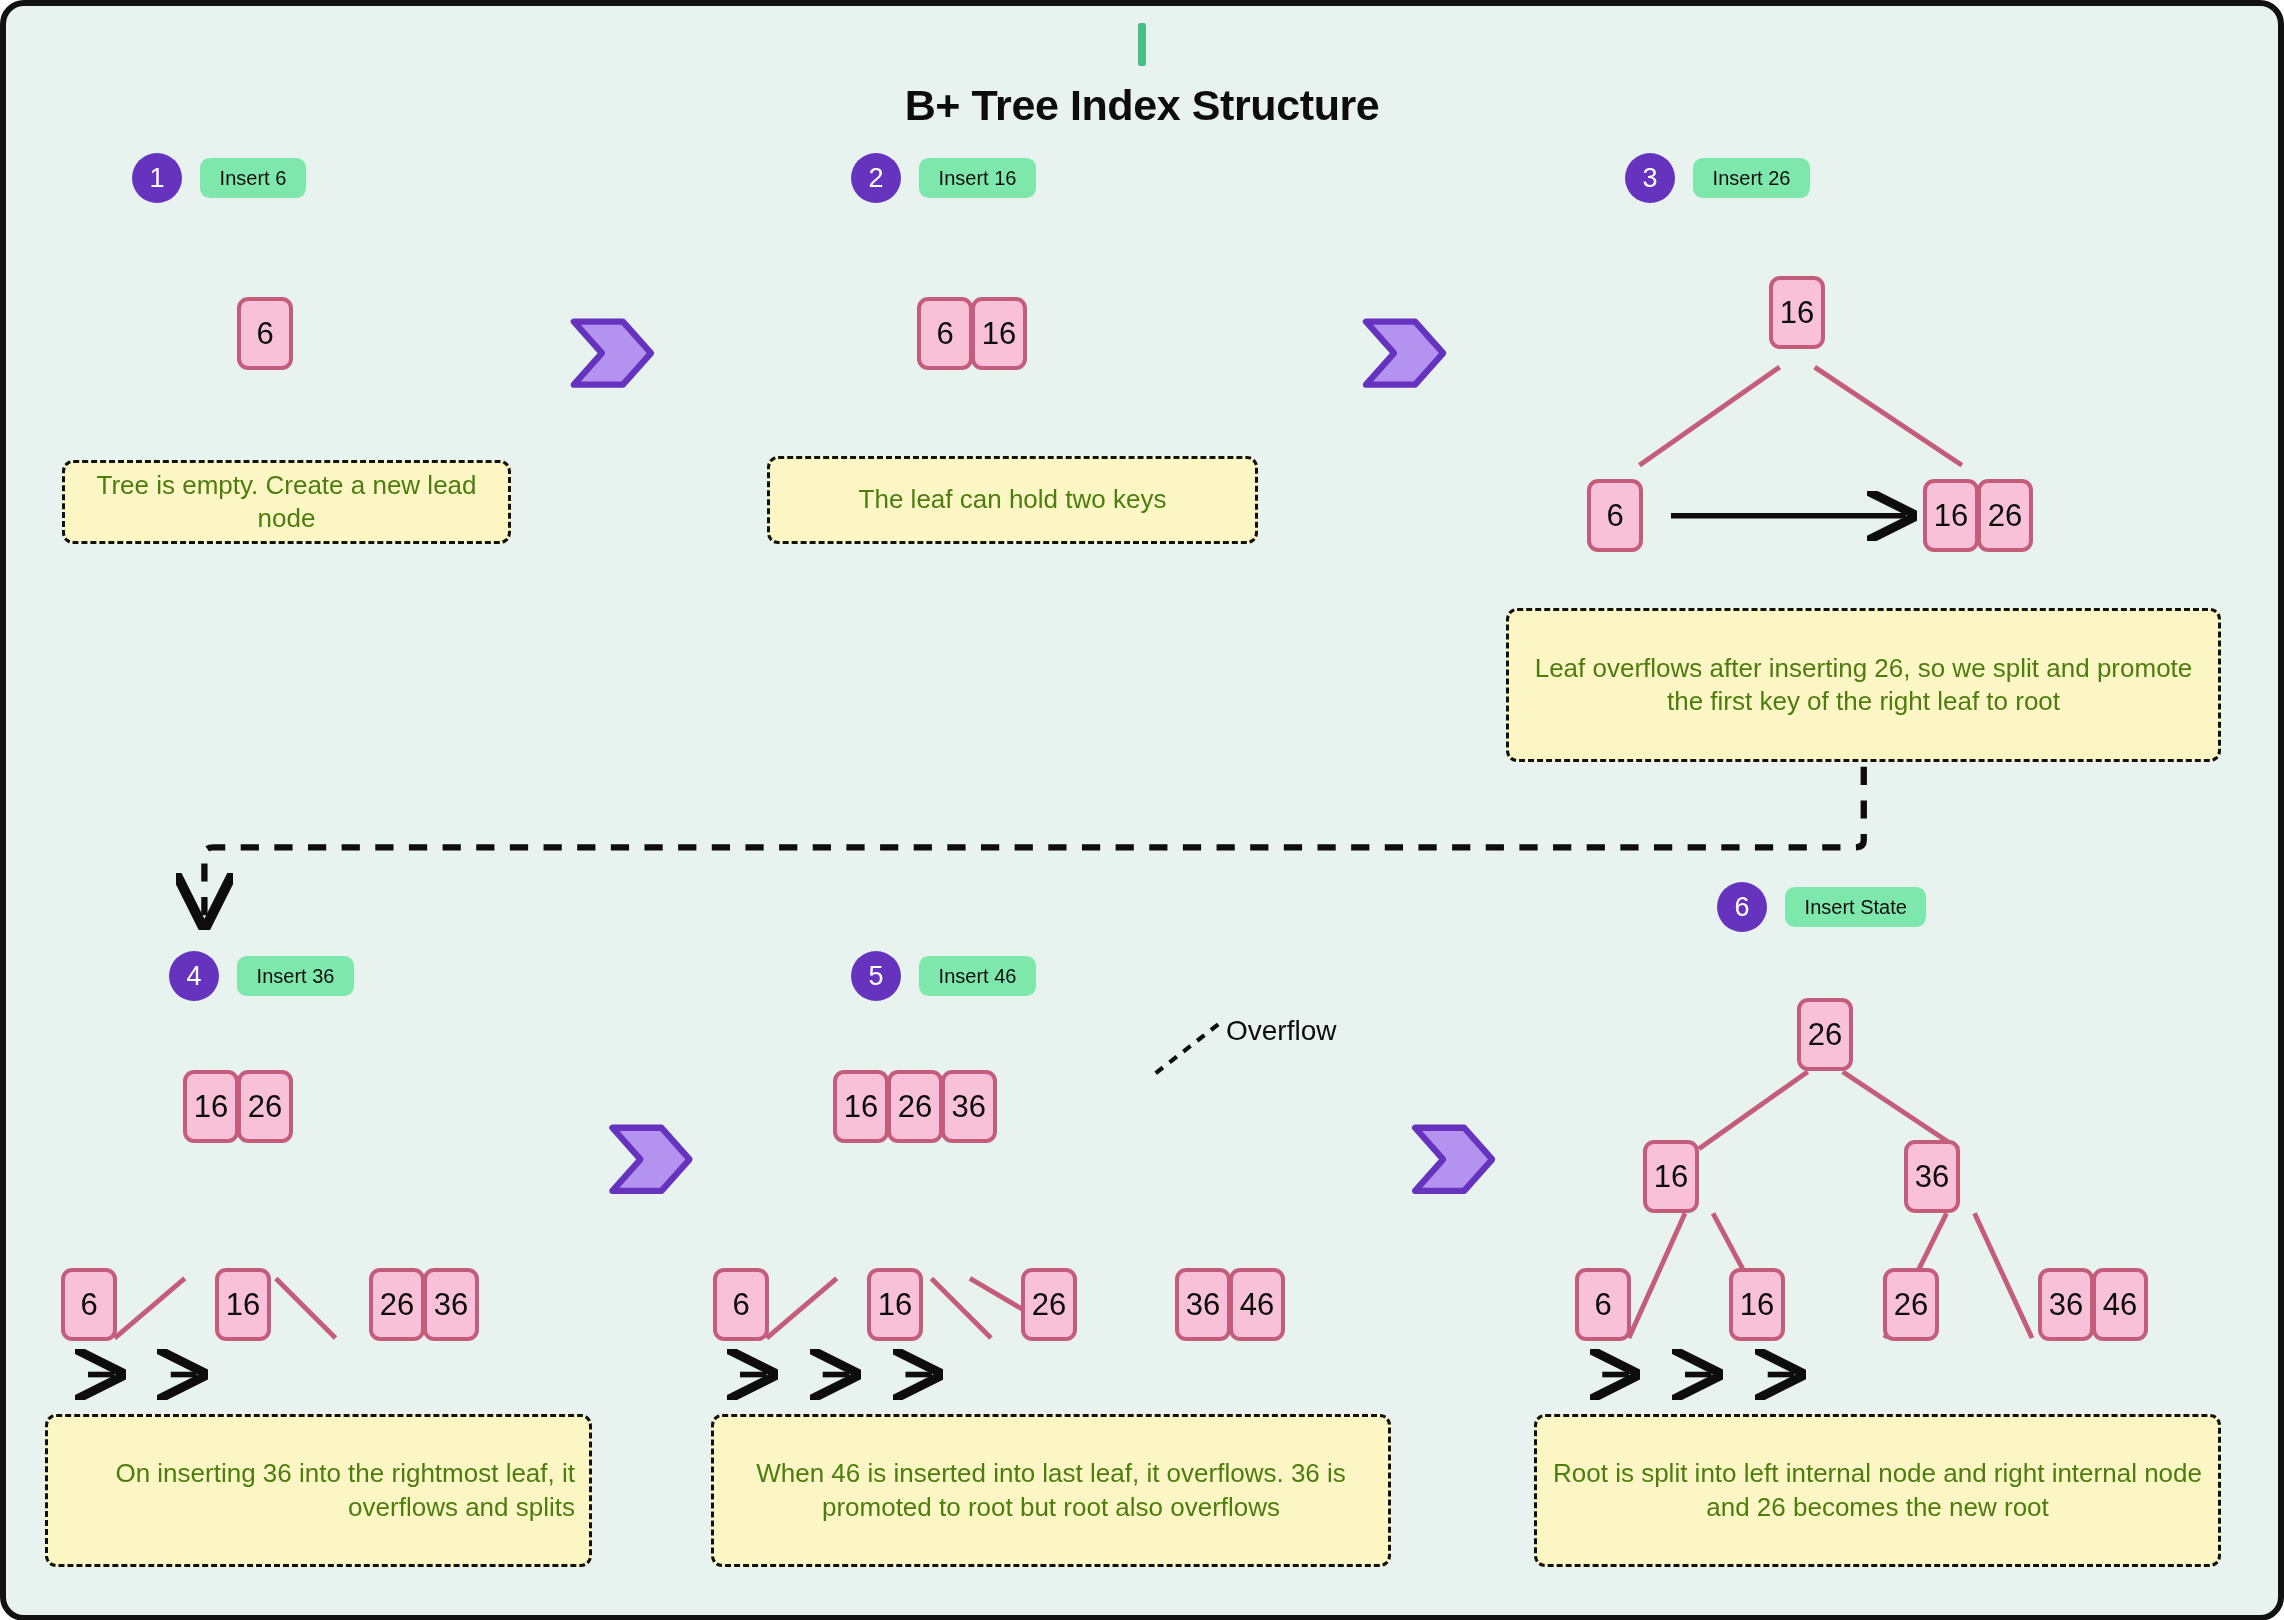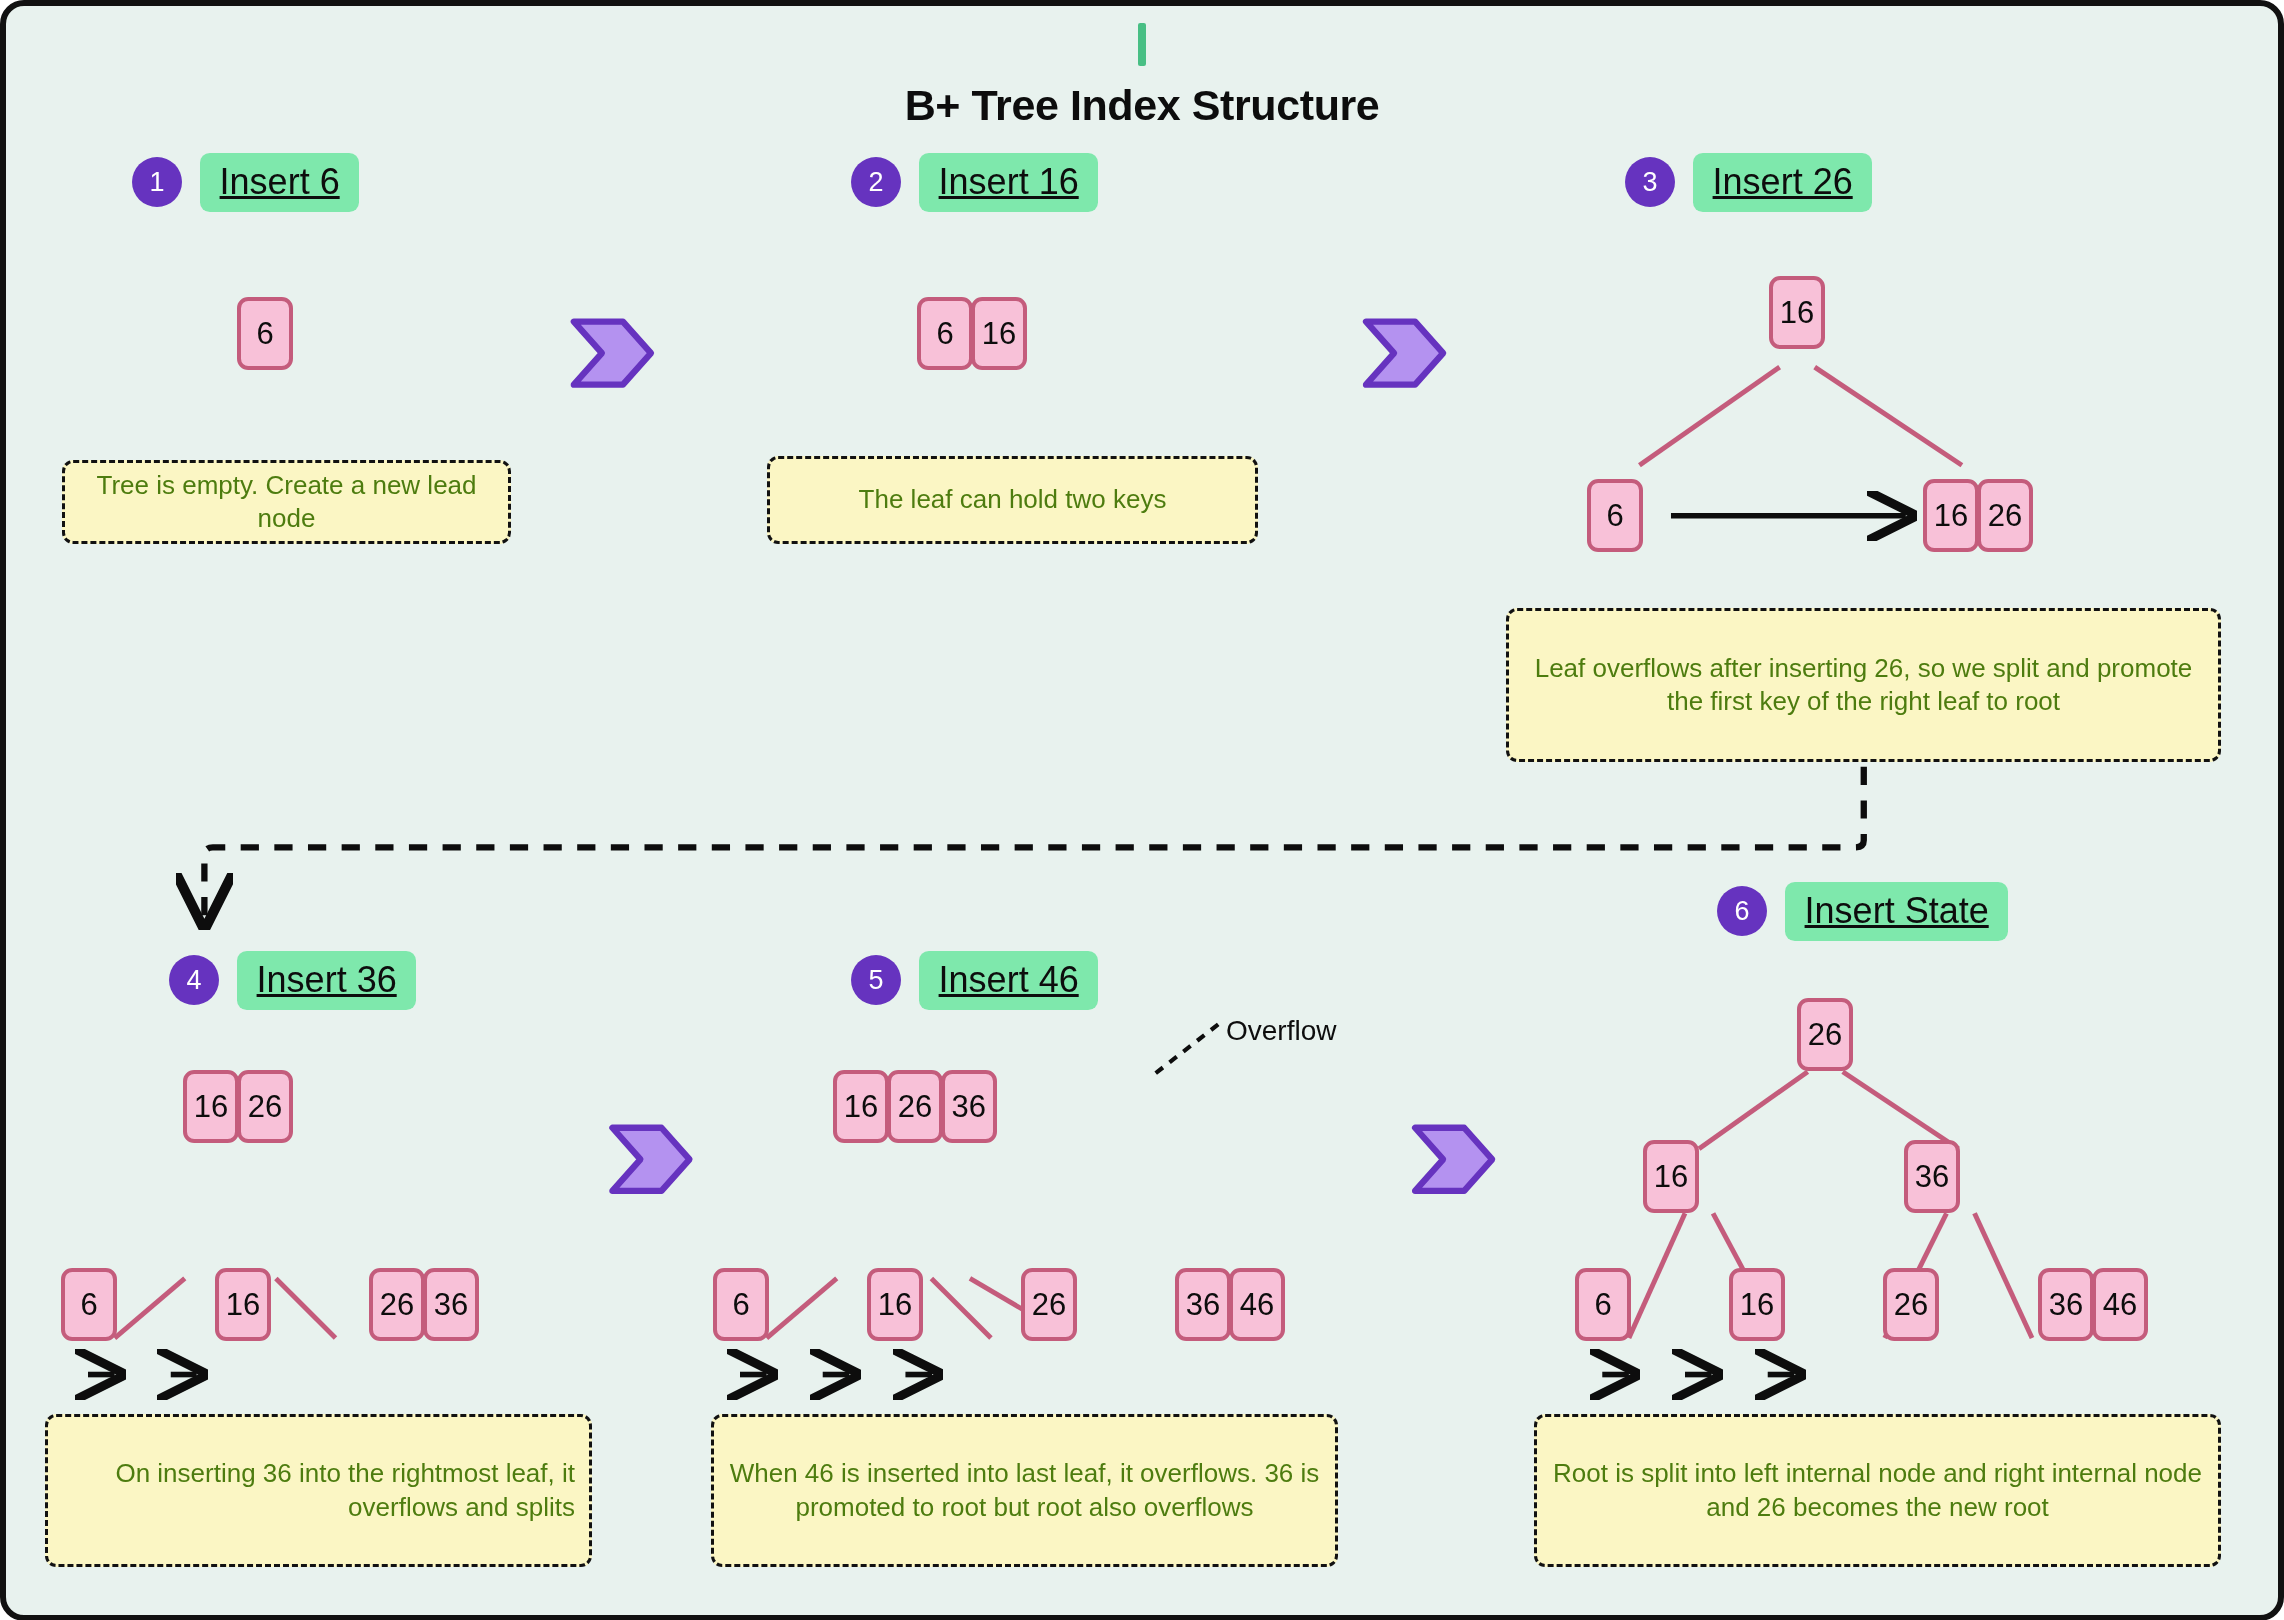--- a/index.html
+++ b/index.html
@@ -61,25 +61,24 @@
     color: #ffffff;
     font-size: 27px;
     display: flex;
     align-items: center;
     justify-content: center;
     flex: 0 0 auto;
   }
   .step-pill {
     background: #7ee8ac;
     color: #0d0d0d;
-    font-size: 36px;
+    font-size: 20px;
     padding: 8.4px 19.6px;
     border-radius: 9.8px;
     white-space: nowrap;
-    text-decoration: underline;
   }
 
   
   .node-group {
     position: absolute;
     display: flex;
     align-items: stretch;
   }
   .cell {
     width: 56px;
@@ -291,21 +290,21 @@
   <div class="node-group" style="left:861px; top:1262px;">
     <div class="cell">16</div>
   </div>
   <div class="node-group" style="left:1015px; top:1262px;">
     <div class="cell">26</div>
   </div>
   <div class="node-group" style="left:1169px; top:1262px;">
     <div class="cell">36</div>
     <div class="cell">46</div>
   </div>
-  <div class="callout" style="left:705px; top:1408px; width:627px; height:153px;">When 46 is inserted into last leaf, it overflows. 36 is promoted to root but root also overflows</div>
+  <div class="callout" style="left:705px; top:1408px; width:680px; height:153px;">When 46 is inserted into last leaf, it overflows. 36 is promoted to root but root also overflows</div>
 
   <div class="step-head" style="left:1711px; top:876px;">
     <div class="step-badge">6</div>
     <div class="step-pill">Insert State</div>
   </div>
   <div class="node-group" style="left:1791px; top:992px;">
     <div class="cell">26</div>
   </div>
   <div class="node-group" style="left:1637px; top:1134px;">
     <div class="cell">16</div>

